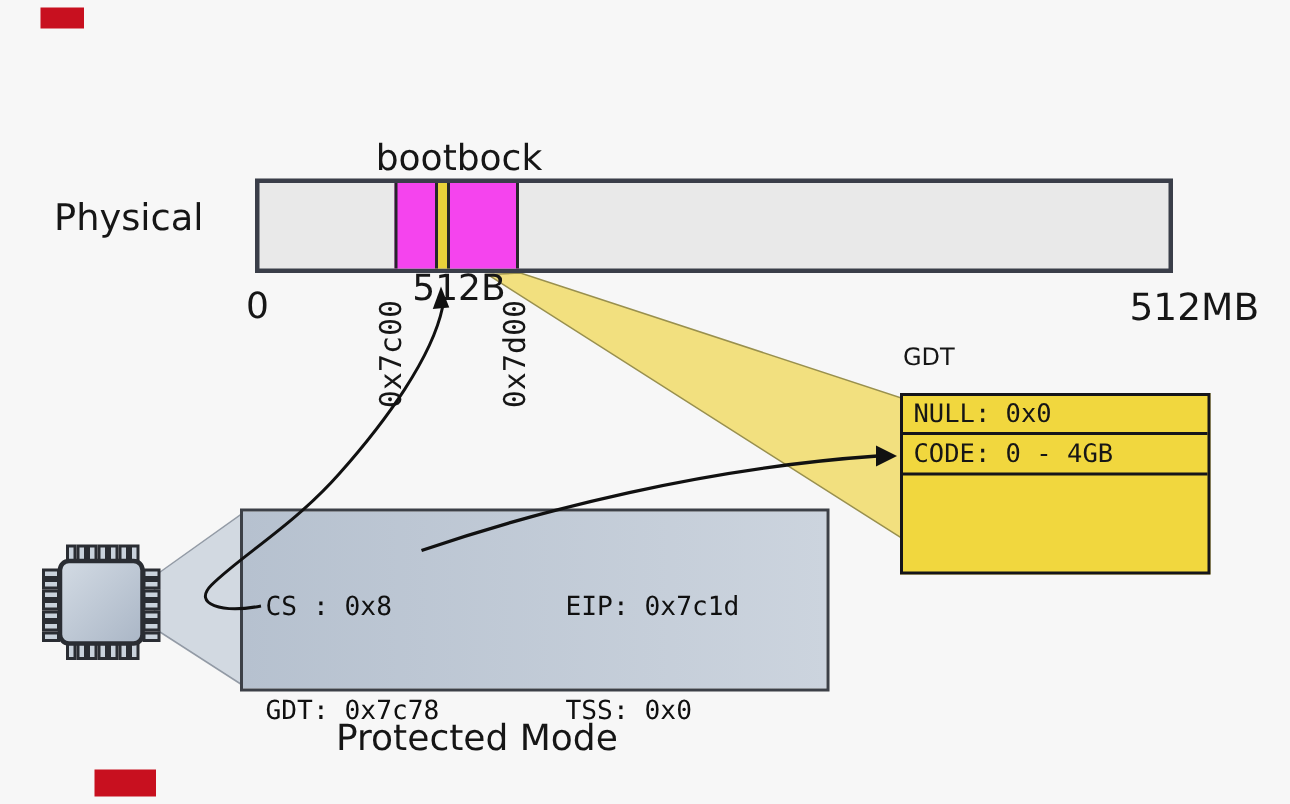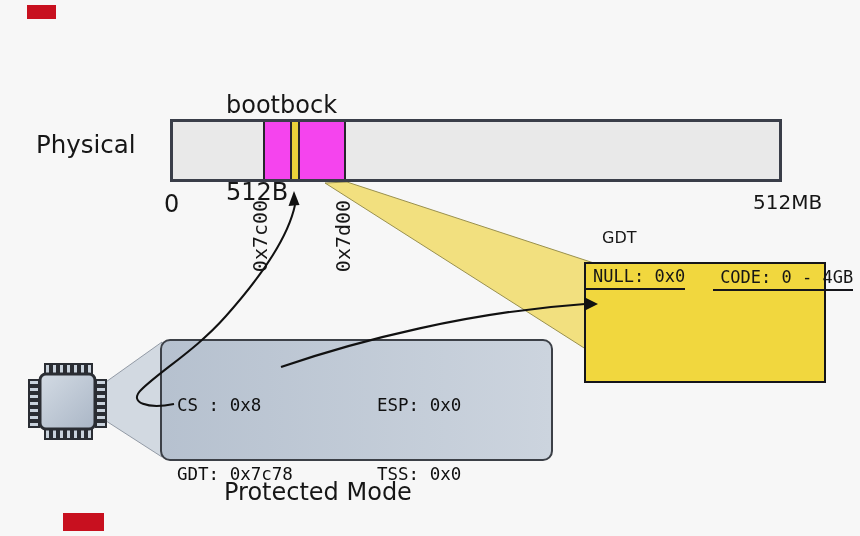--- a/index.html
+++ b/index.html
@@ -13,40 +13,40 @@
   
   .mem-bar{left:170px;top:119px;width:612px;height:63px;background:#e9e9e9;
            border:3px solid #3a3e49;box-sizing:border-box;z-index:2;}
   .seg{position:absolute;top:0;height:57px;box-sizing:border-box;}
   .seg-m1{left:90px;width:26.5px;background:#f544ee;border-left:2px solid #26262b;}
   .seg-y {left:116.5px;width:10px;background:#e9d23a;border-left:2px solid #26262b;border-right:2px solid #26262b;}
   .seg-m2{left:126.5px;width:46px;background:#f544ee;border-right:2px solid #26262b;}
 
   .lbl{z-index:3;white-space:pre;}
   .physical{left:36px;top:130px;font-size:24.5px;}
-  .bootblock-title{left:226px;top:33px;width:160px;font-size:24px;line-height:29px;}
+  .bootblock-title{left:226px;top:33px;width:160px;text-align:center;font-size:24px;line-height:29px;}
   .zero{left:164px;top:190px;font-size:24px;}
-  .cap{left:753px;top:190px;font-size:20px;}
+  .cap{left:753px;top:190px;font-size:25px;}
   .addr{width:84px;height:26px;text-align:center;transform:rotate(-90deg);
         font:20px "DejaVu Sans Mono","Liberation Mono",monospace;z-index:3;}
   .addr-low{left:219px;top:223px;}
   .addr-high{left:302px;top:223px;}
 
   
   .gdt-title{left:602px;top:228px;font-size:16px;z-index:3;}
-  .gdt-table{left:584px;top:262px;width:242px;height:121px;background:#f1d73e;
-             border:2.5px solid #15151a;box-sizing:border-box;display:flex;flex-direction:row;z-index:3;}
+  .gdt-table{left:600px;top:262px;width:207px;height:121px;background:#f1d73e;
+             border:2.5px solid #15151a;box-sizing:border-box;display:flex;flex-direction:column;z-index:3;}
   .gdt-row{height:26px;border-bottom:2px solid #15151a;display:flex;align-items:center;
            padding-left:7px;box-sizing:border-box;white-space:pre;
            font:17px "DejaVu Sans Mono","Liberation Mono",monospace;}
-  .gdt-row.r2,.gdt-row.r3{height:27px;margin-left:28px;}
+  .gdt-row.r2,.gdt-row.r3{height:27px;}
   .gdt-row.last{flex:1;border-bottom:none;}
 
   
-  .reg-box{left:160px;top:339px;width:393px;height:122px;border:2.5px solid #3c4047;border-radius:10px;
+  .reg-box{left:160px;top:339px;width:393px;height:122px;border:2.5px solid #3c4047;border-radius:0;
            background:linear-gradient(to right,#b6c1cf,#ccd4de);box-sizing:border-box;z-index:2;}
   .reg-col{position:absolute;top:6px;white-space:pre;
            font:17.5px/23.3px "DejaVu Sans Mono","Liberation Mono",monospace;color:#101010;}
   .reg-col.left{left:15px;}
   .reg-col.right{left:215px;}
   .caption{left:181px;top:478px;font-size:24px;z-index:3;margin-left:43px;}
 
   .red-mark{background:#c8101f;z-index:5;}
   .red-top{left:27px;top:5px;width:29px;height:14px;}
   .red-bottom{left:63px;top:513px;width:41px;height:18px;}
@@ -121,21 +121,21 @@
     <div class="gdt-row last"></div>
   </div>
 
   <div class="abs reg-box">
     <div class="reg-col left">
       <div>CS : 0x8</div>
       <div>GDT: 0x7c78</div>
       
     </div>
     <div class="reg-col right">
-      <div>ESP: 0x0</div>
+      <div>EIP: 0x7c1d</div>
       <div>TSS: 0x0</div>
     </div>
   </div>
   <div class="abs lbl caption">Protected Mode</div>
 
   <svg id="layer-front" class="layer">
     <path d="M 174,404 C 148,409 128,403 141,390 C 160,371 196,350 226,316 C 258,280 288,238 295,205" fill="none" stroke="#111111" stroke-width="2"></path>
     <polygon points="294,191 288.5,206 299.5,205" fill="#111111"></polygon>
     <path d="M 281,367 C 360,340 470,312 585,304" fill="none" stroke="#111111" stroke-width="2.2"></path>
     <polygon points="598,304 584,297 584,311" fill="#111111"></polygon>

